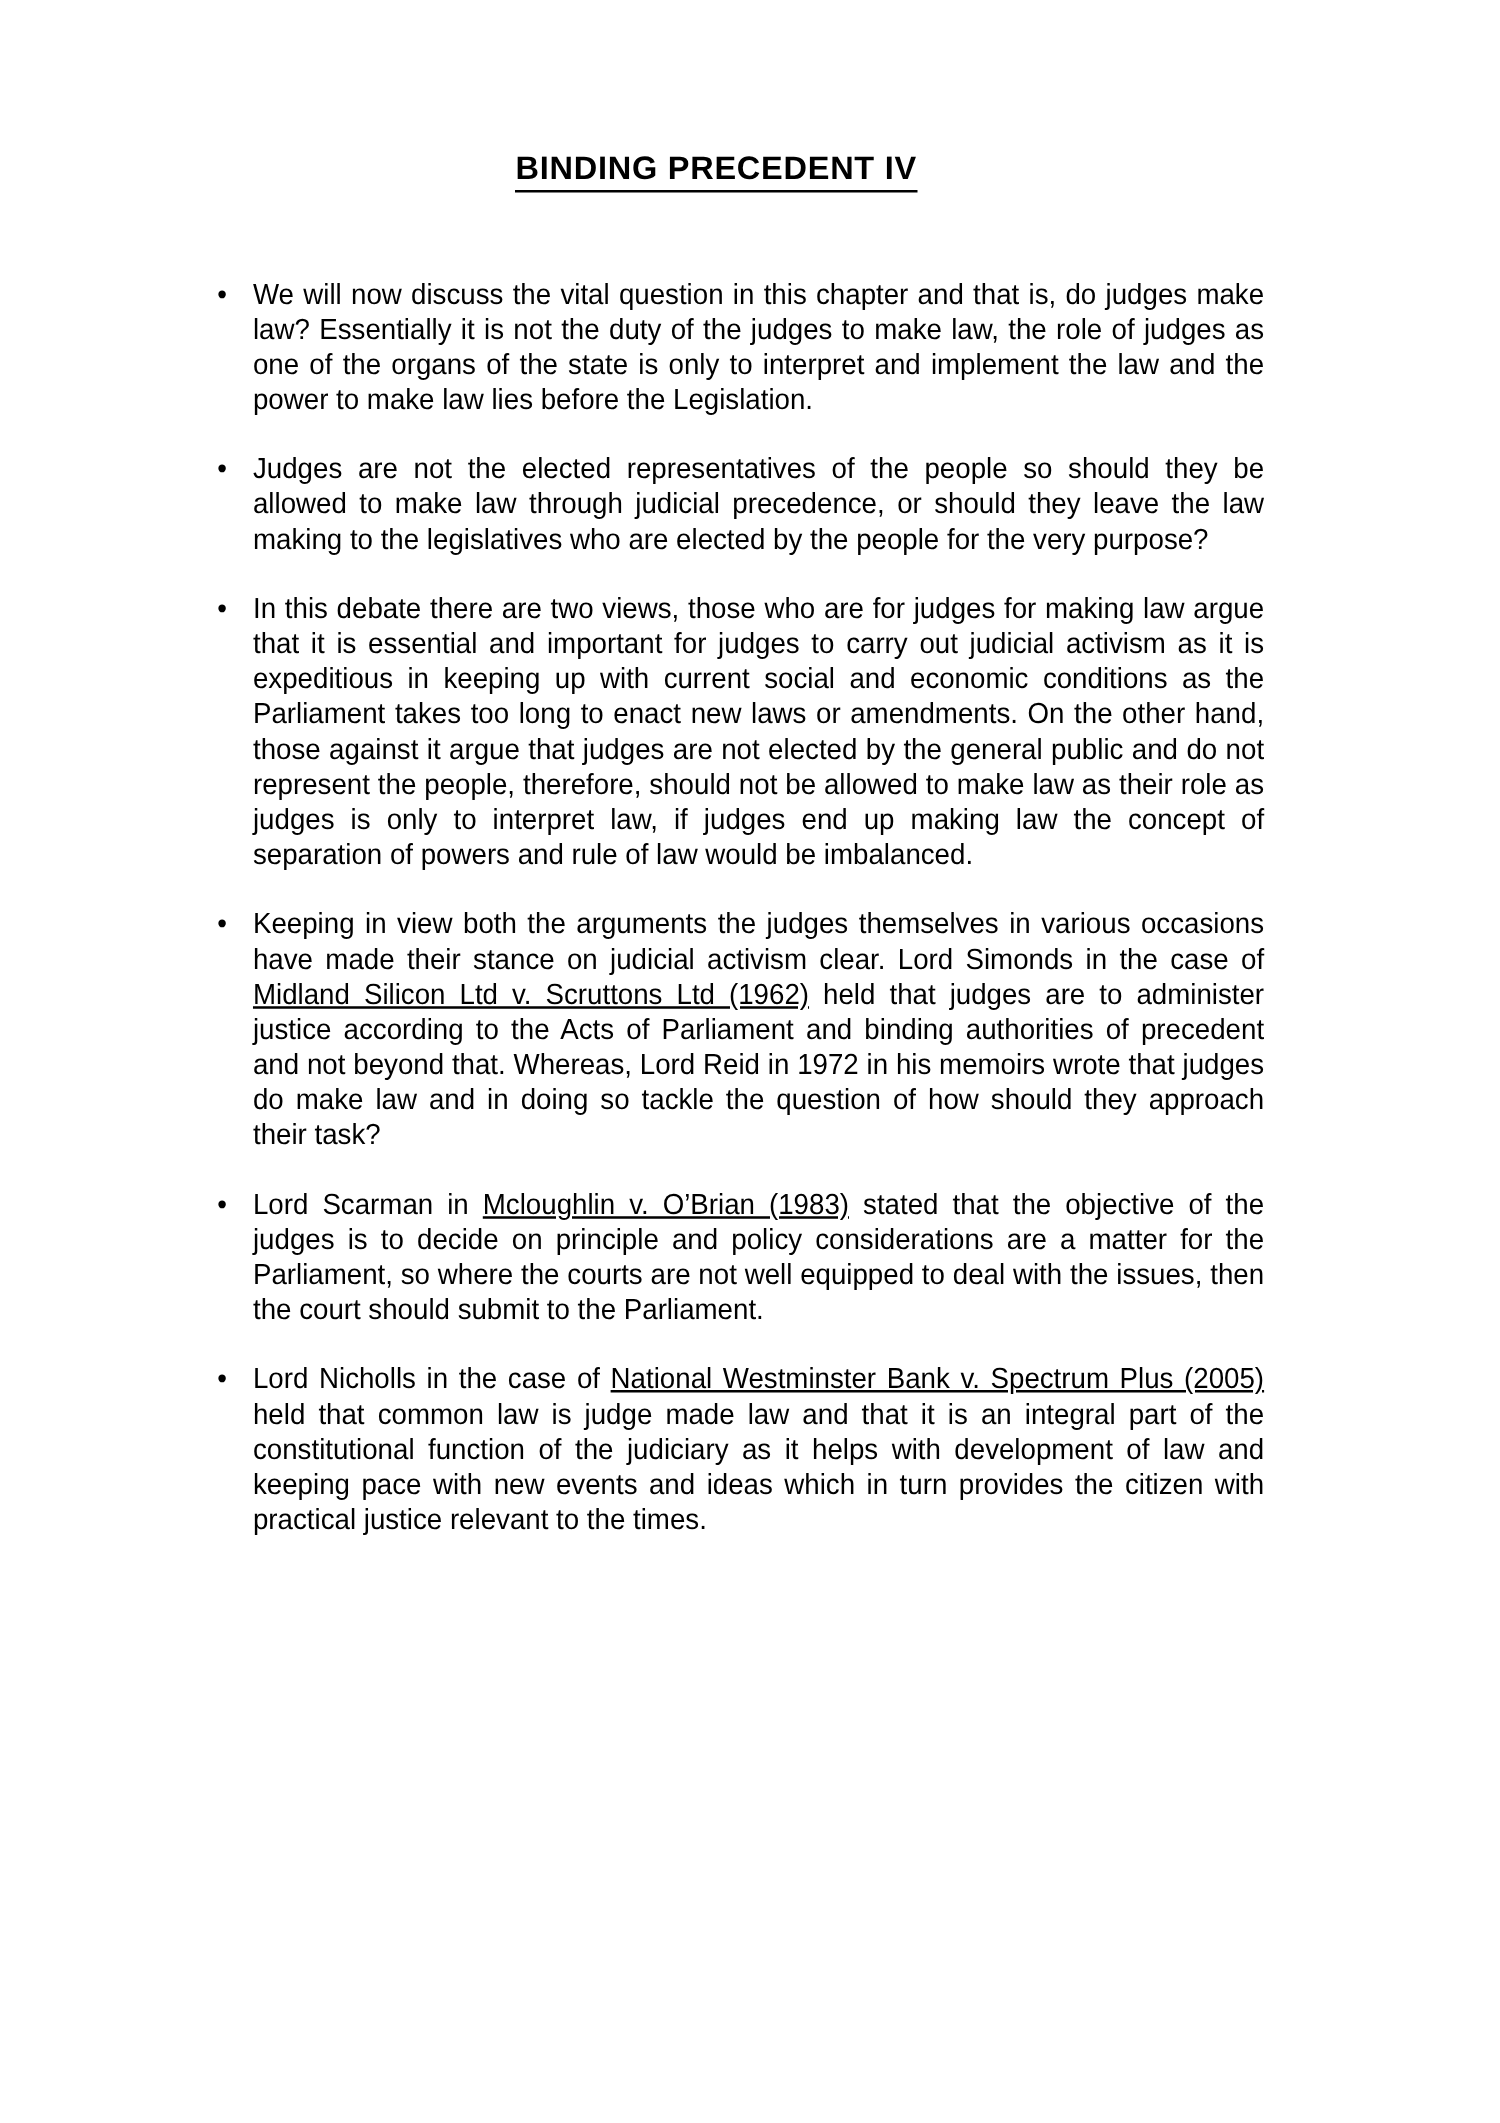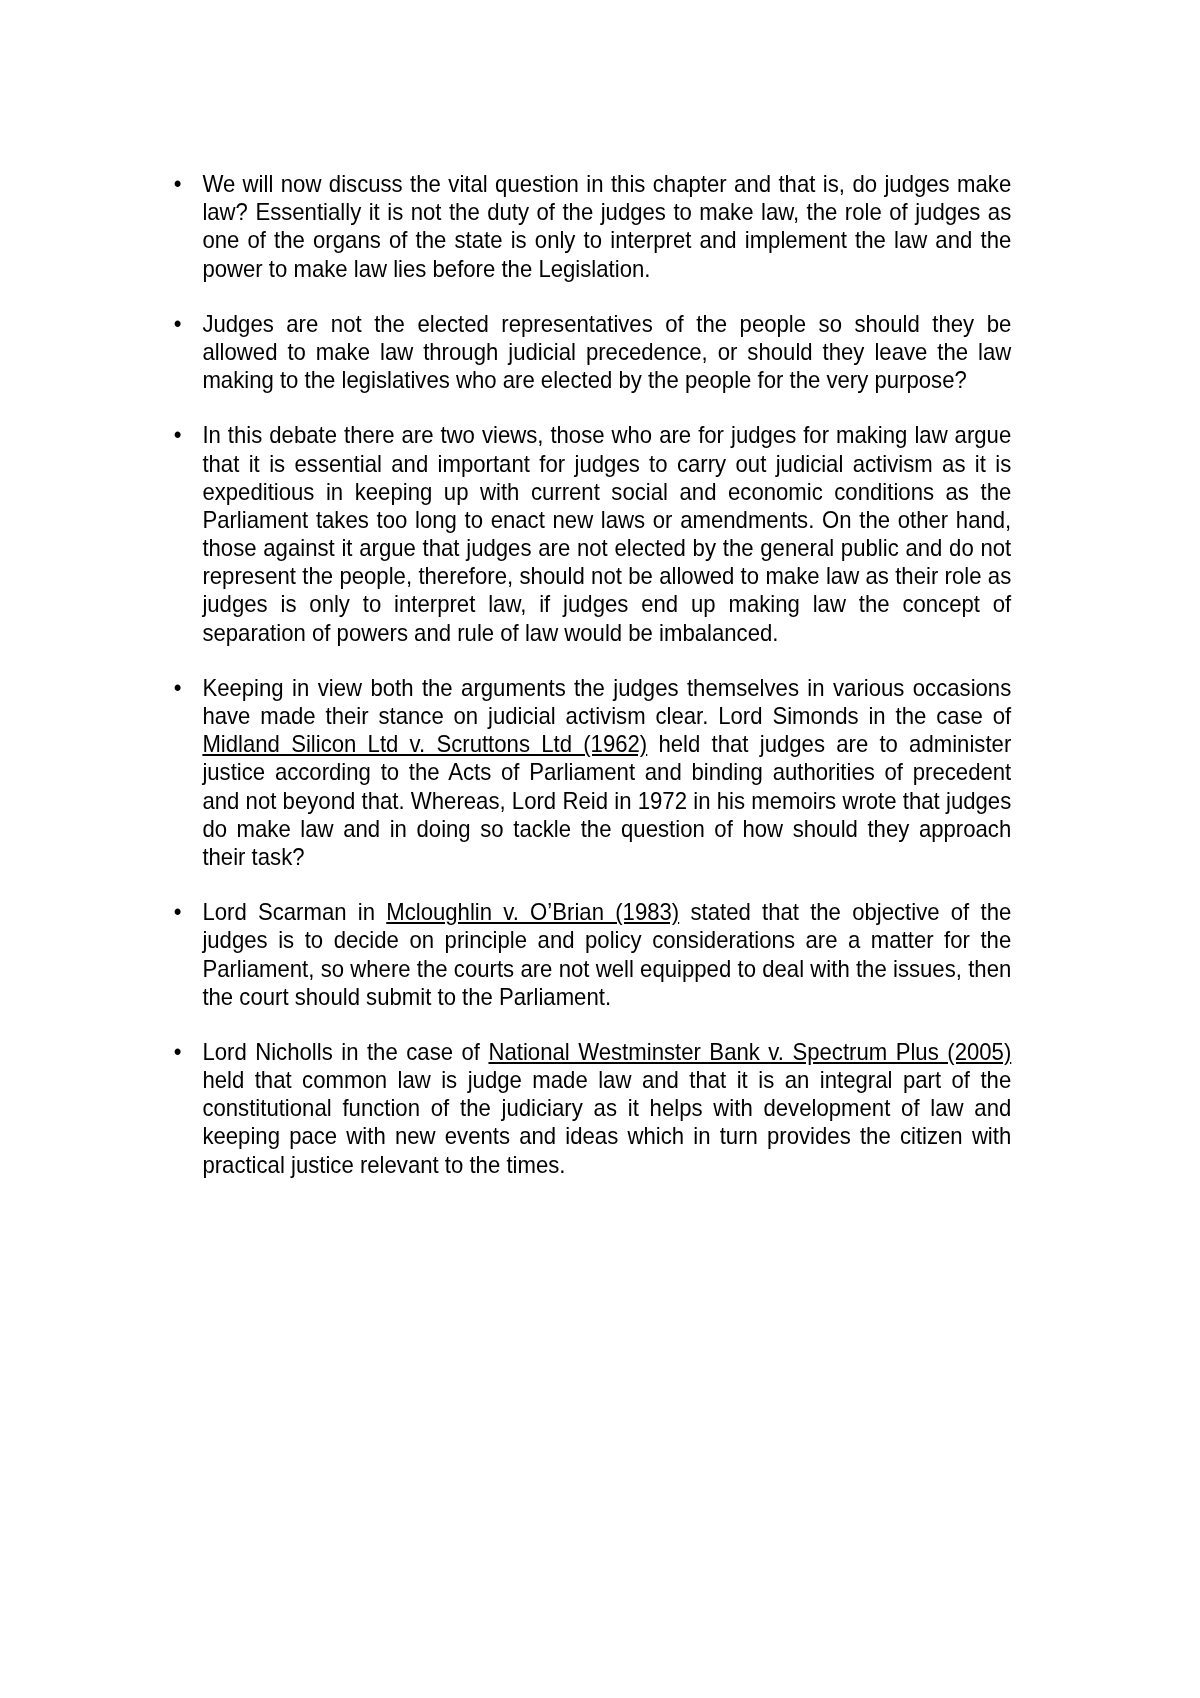--- a/index.html
+++ b/index.html
@@ -84,20 +84,21 @@
     height: 52px;
   }
 </style>
 </head>
 <body>
 
 <div class="page">
 
   <div class="doc-body">
 
+    <h1 class="doc-title"><span class="title-text">BINDING PRECEDENT IV</span></h1>
 
     <div class="spacer-top"></div>
 
     <ul class="bullet-list">
 
       <li class="bullet-item">
         <span class="bullet-marker">•</span>
         <span class="bullet-text">We will now discuss the vital question in this chapter and that is, do judges make law? Essentially it is not the duty of the judges to make law, the role of judges as one of the organs of the state is only to interpret and implement the law and the power to make law lies before the Legislation.</span>
       </li>
 

